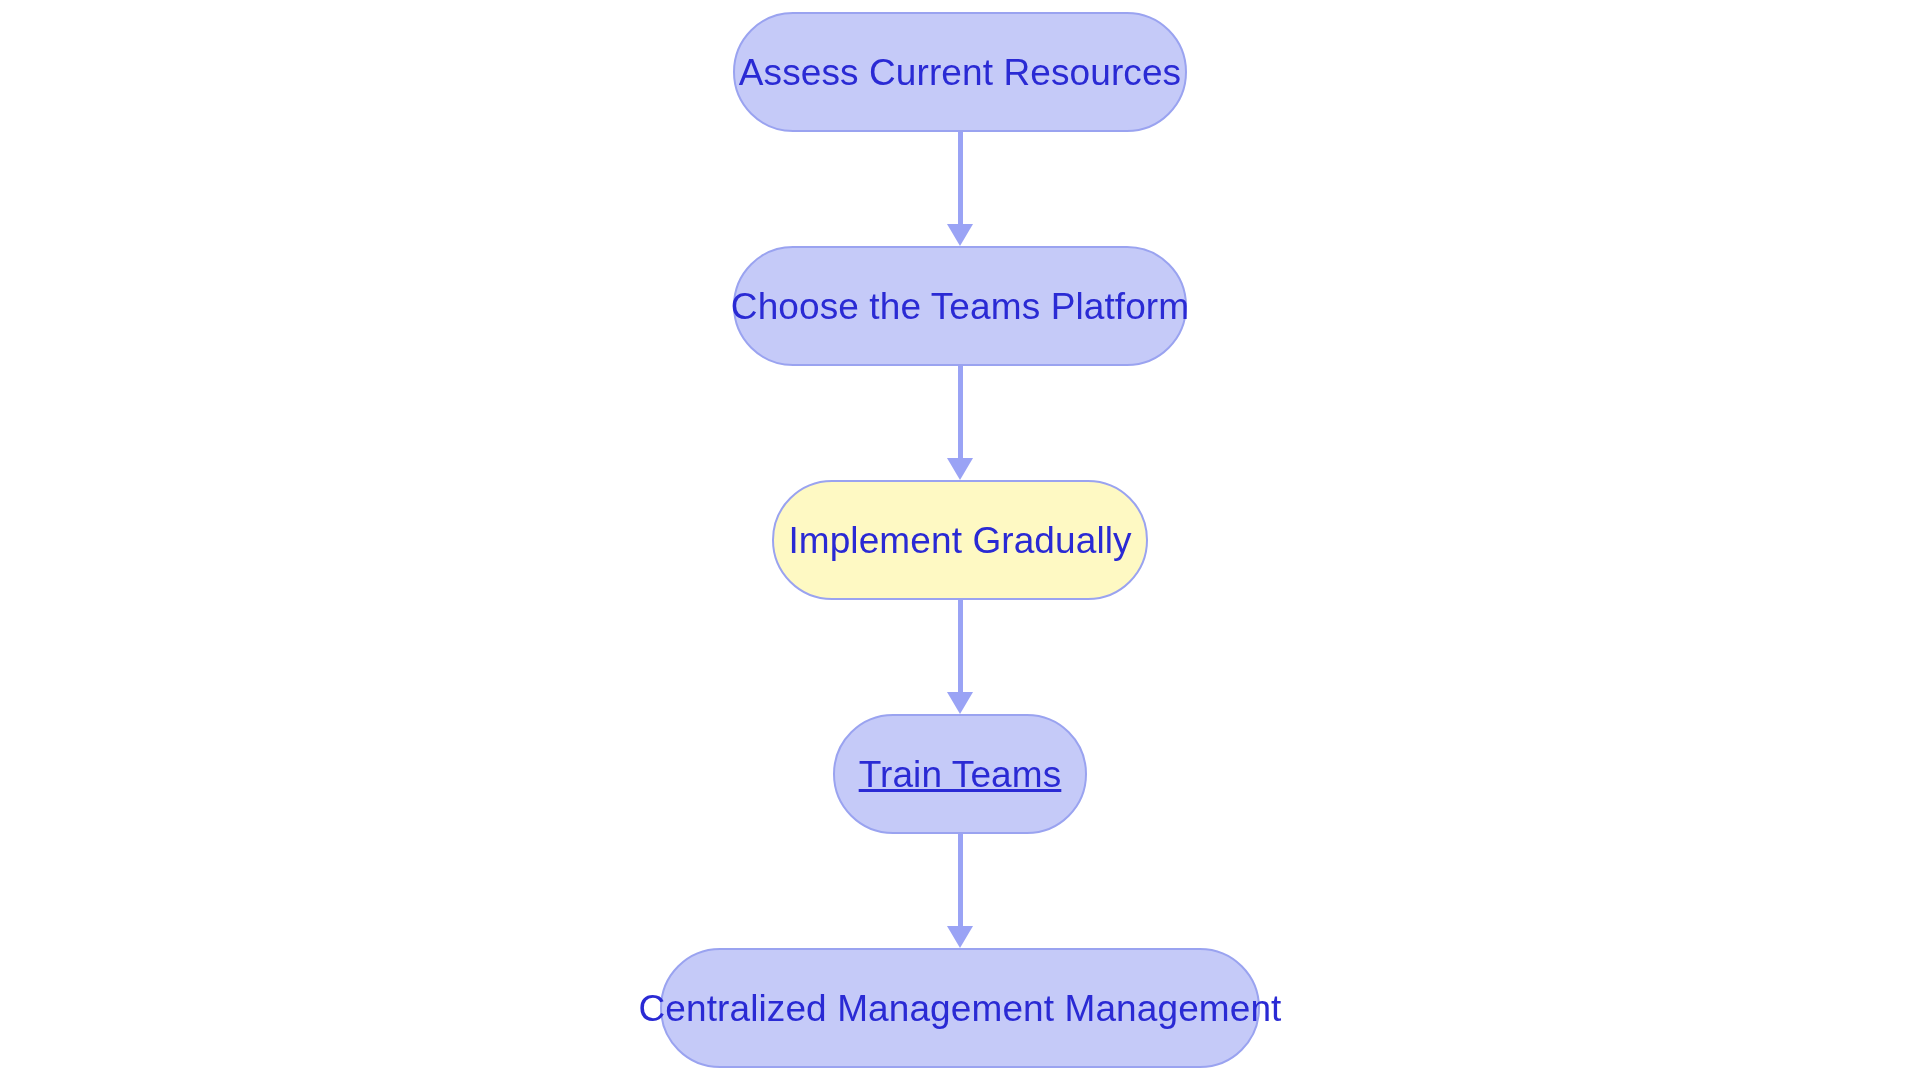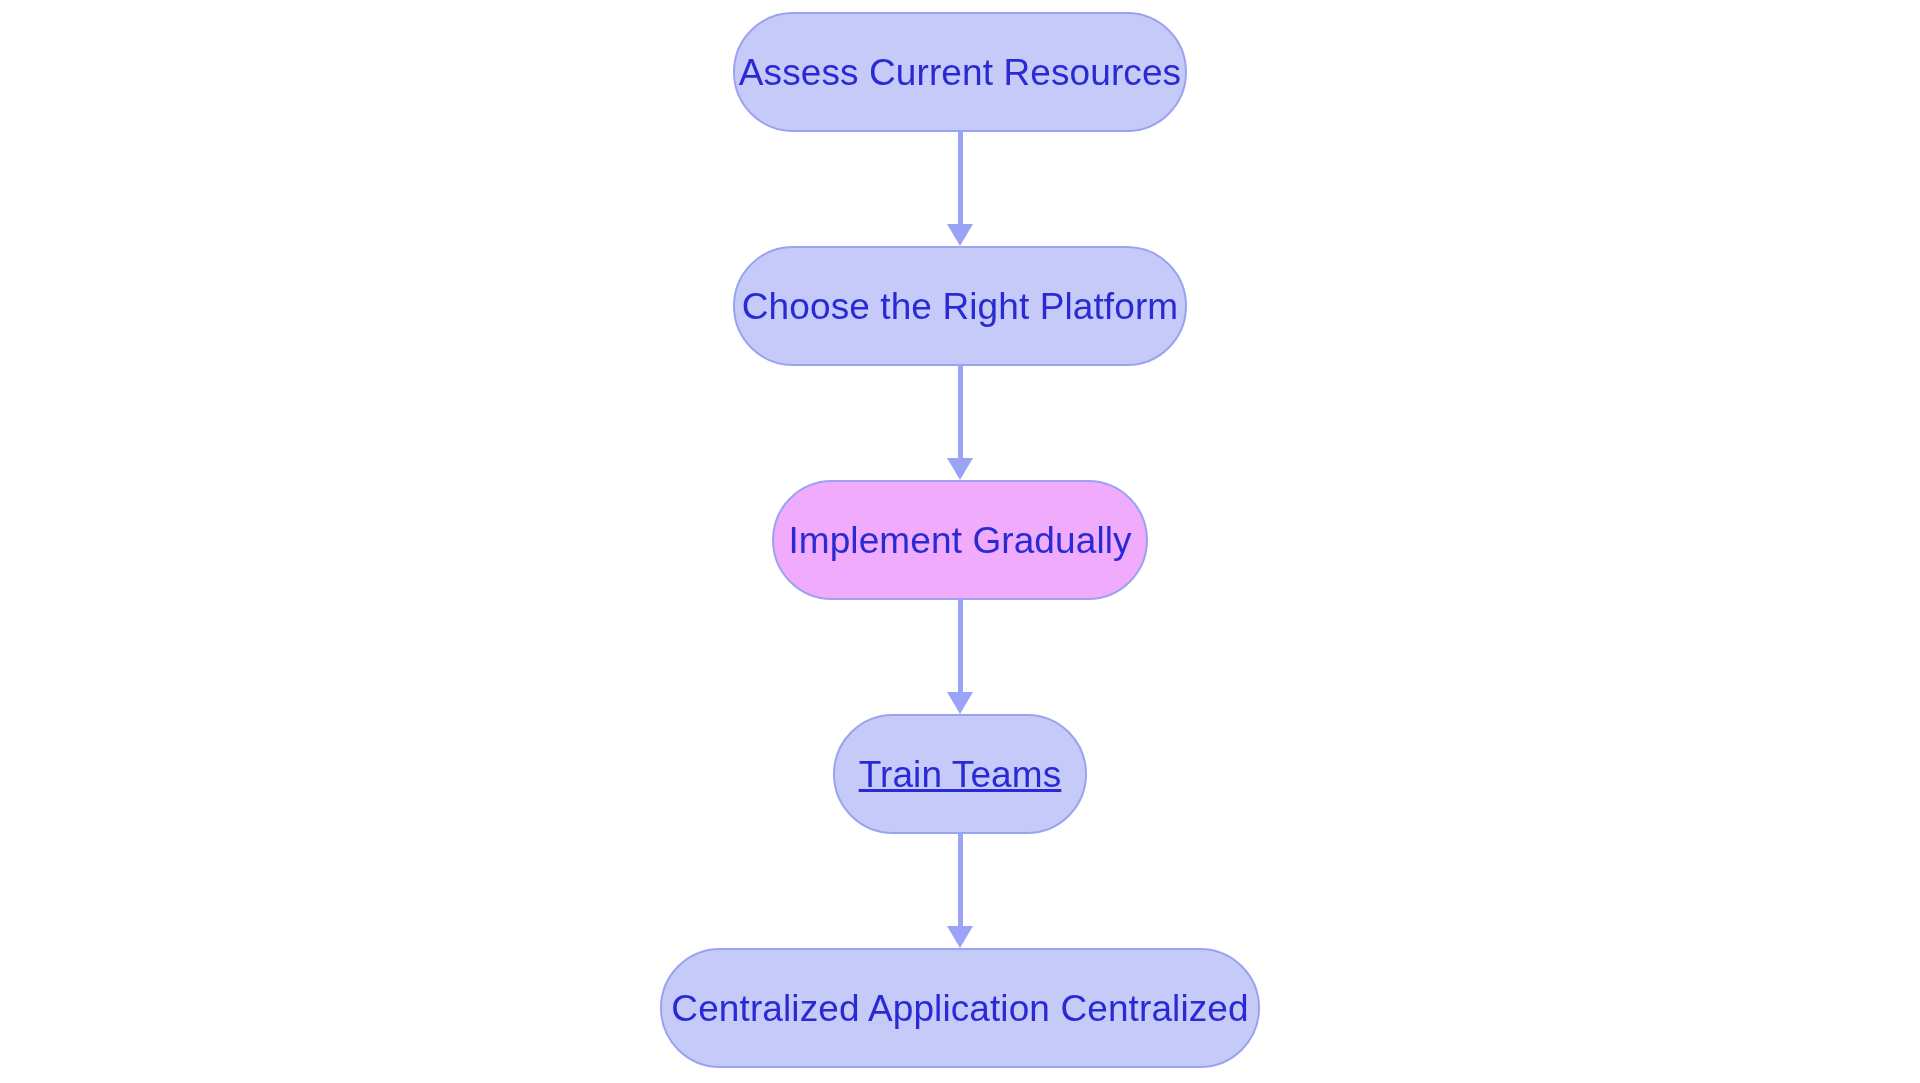--- a/index.html
+++ b/index.html
@@ -100,44 +100,44 @@
     <div class="node w-1" style="background: rgb(197, 202, 248); border-color: rgb(154, 163, 240);">
       <span class="node-label" style="color: rgb(42, 42, 212);">Assess Current Resources</span>
     </div>
 
     <div class="connector">
       <div class="connector-line" style="background: rgb(154, 163, 245);"></div>
       <div class="connector-head" style="border-top-color: rgb(154, 163, 245);"></div>
     </div>
 
     <div class="node w-2" style="background: rgb(197, 202, 248); border-color: rgb(154, 163, 240);">
-      <span class="node-label" style="color: rgb(42, 42, 212);">Choose the Right Platform</span>
+      <span class="node-label" style="color: rgb(42, 42, 212);">Choose the Teams Platform</span>
     </div>
 
     <div class="connector">
       <div class="connector-line" style="background: rgb(154, 163, 245);"></div>
       <div class="connector-head" style="border-top-color: rgb(154, 163, 245);"></div>
     </div>
 
-    <div class="node w-3" style="background: #f0abfc; border-color: rgb(154, 163, 240);">
+    <div class="node w-3" style="background: #fef9c3; border-color: rgb(154, 163, 240);">
       <span class="node-label" style="color: rgb(42, 42, 212);">Implement Gradually</span>
     </div>
 
     <div class="connector">
       <div class="connector-line" style="background: rgb(154, 163, 245);"></div>
       <div class="connector-head" style="border-top-color: rgb(154, 163, 245);"></div>
     </div>
 
     <div class="node w-4" style="background: rgb(197, 202, 248); border-color: rgb(154, 163, 240);">
       <span class="node-label" style="color: rgb(42, 42, 212); text-decoration: underline;">Train Teams</span>
     </div>
 
     <div class="connector">
       <div class="connector-line" style="background: rgb(154, 163, 245);"></div>
       <div class="connector-head" style="border-top-color: rgb(154, 163, 245);"></div>
     </div>
 
     <div class="node w-5" style="background: rgb(197, 202, 248); border-color: rgb(154, 163, 240);">
-      <span class="node-label" style="color: rgb(42, 42, 212);">Centralized Application Centralized</span>
+      <span class="node-label" style="color: rgb(42, 42, 212);">Centralized Management Management</span>
     </div>
 
   </div>
 </div>
 
 </body></html>

